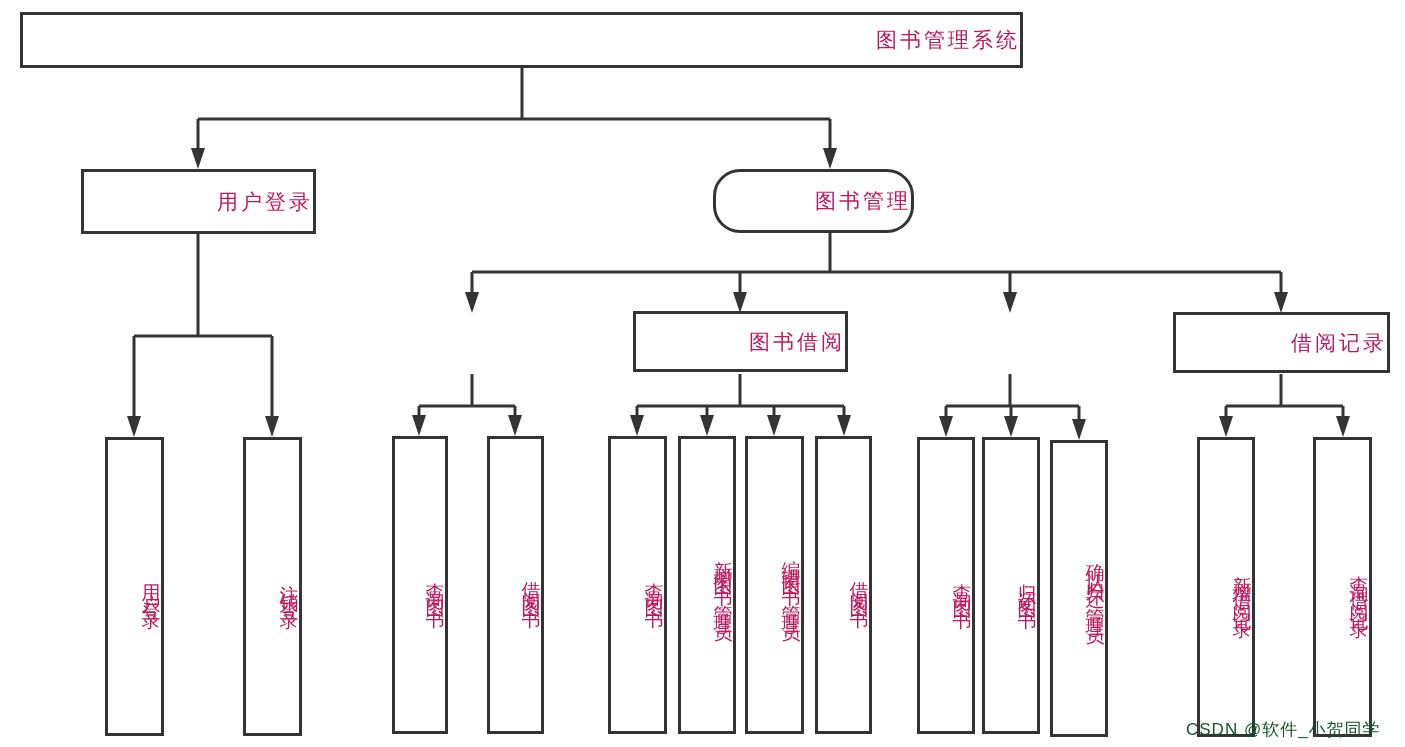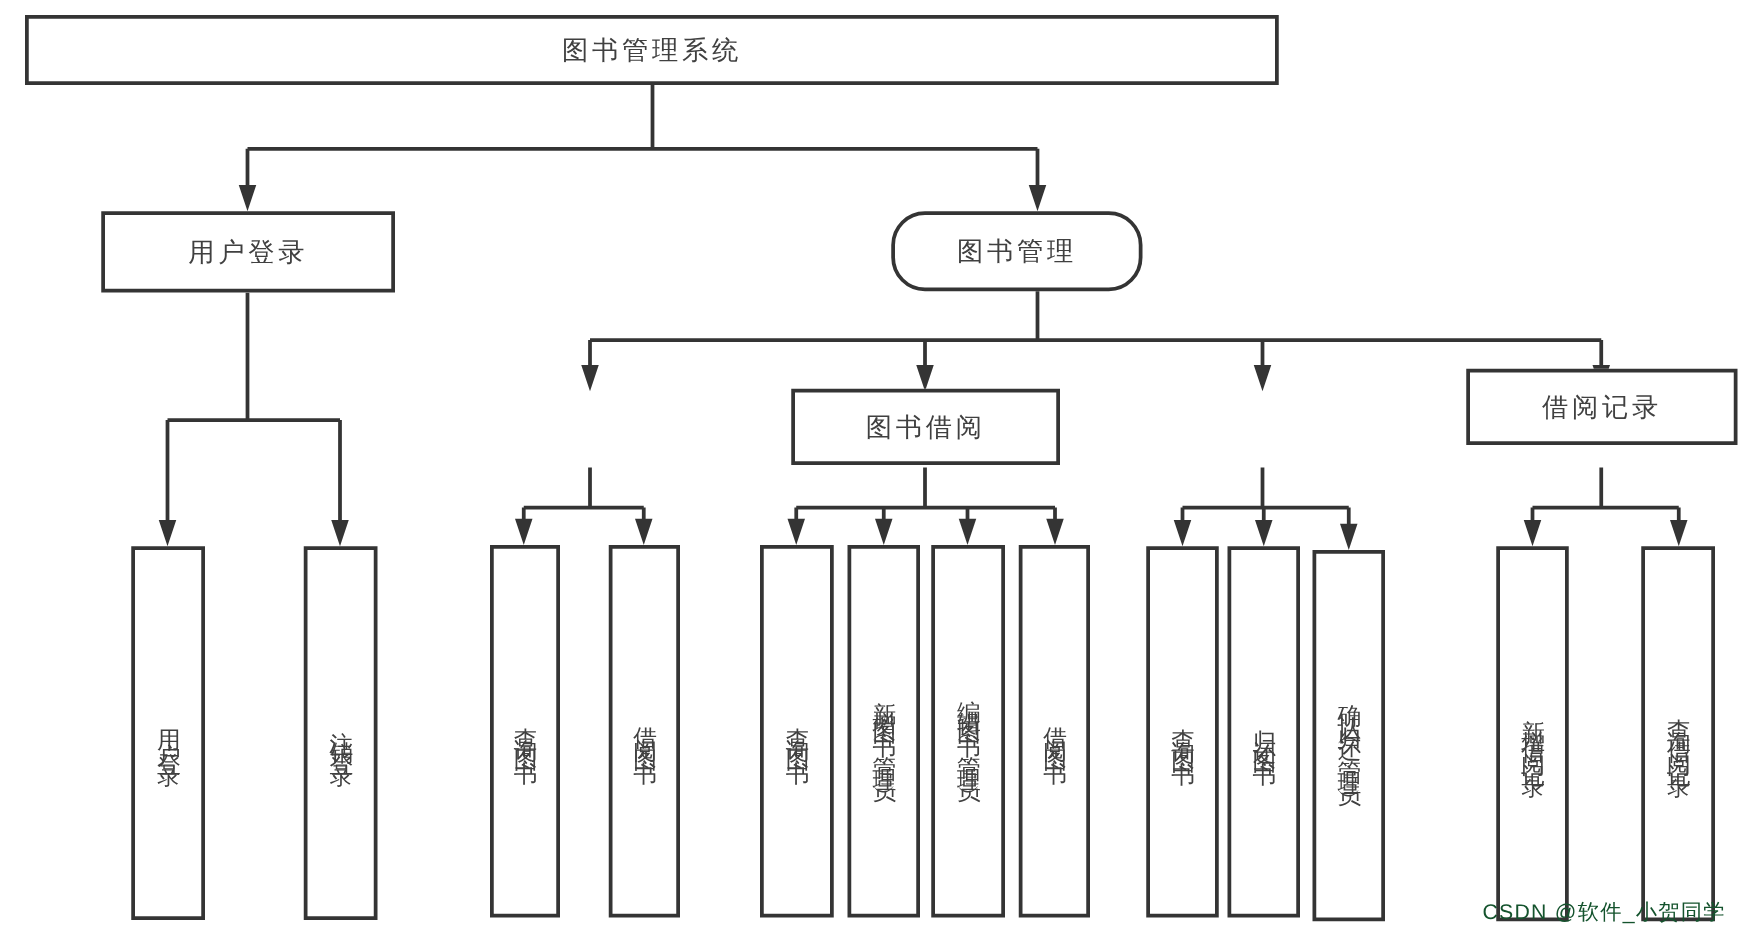--- a/index.html
+++ b/index.html
@@ -12,22 +12,22 @@
     overflow: hidden;
   }
   svg.wires { position: absolute; left: 0; top: 0; }
   .box {
     position: absolute;
     box-sizing: border-box;
     background: #ffffff;
     border: 3px solid #343434;
     display: flex;
     align-items: center;
-    justify-content: center;
-    color: #404040;
+    justify-content: flex-end;
+    color: #be185d;
     z-index: 2;
   }
   .hlabel {
     font-size: 21px;
     letter-spacing: 3px;
     white-space: nowrap;
   }
   .vlabel {
     writing-mode: vertical-rl;
     text-orientation: mixed;
@@ -99,21 +99,21 @@
   <div class="box" style="left:81px; top:169px; width:235px; height:65px;">
     <span class="hlabel">用户登录</span>
   </div>
   <div class="box" style="left:713px; top:169px; width:201px; height:64px;border-radius:27px;">
     <span class="hlabel">图书管理</span>
   </div>
 
   <div class="box" style="left:633px; top:311px; width:215px; height:61px;">
     <span class="hlabel">图书借阅</span>
   </div>
-  <div class="box" style="left:1173px; top:295px; width:217px; height:61px;">
+  <div class="box" style="left:1173px; top:312px; width:217px; height:61px;">
     <span class="hlabel">借阅记录</span>
   </div>
 
   <div class="box" style="left:105px; top:437px; width:59px; height:299px;">
     <span class="vlabel">用户登录</span>
   </div>
   <div class="box" style="left:243px; top:437px; width:59px; height:299px;">
     <span class="vlabel">注销登录</span>
   </div>
 

